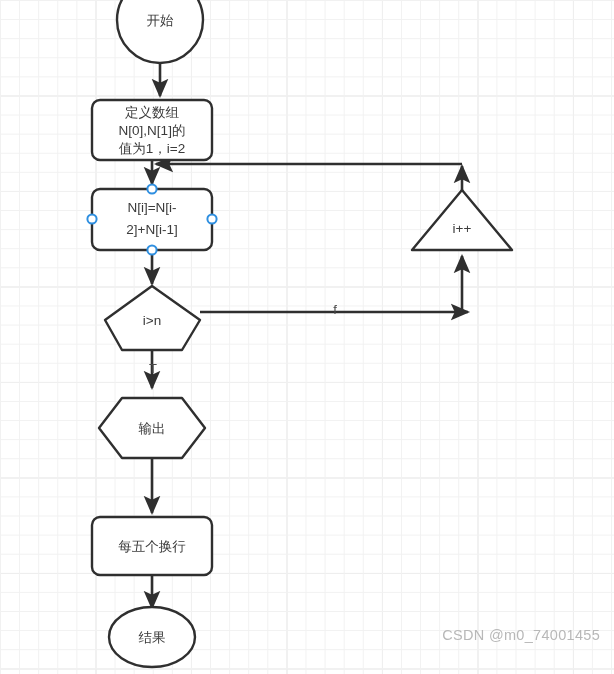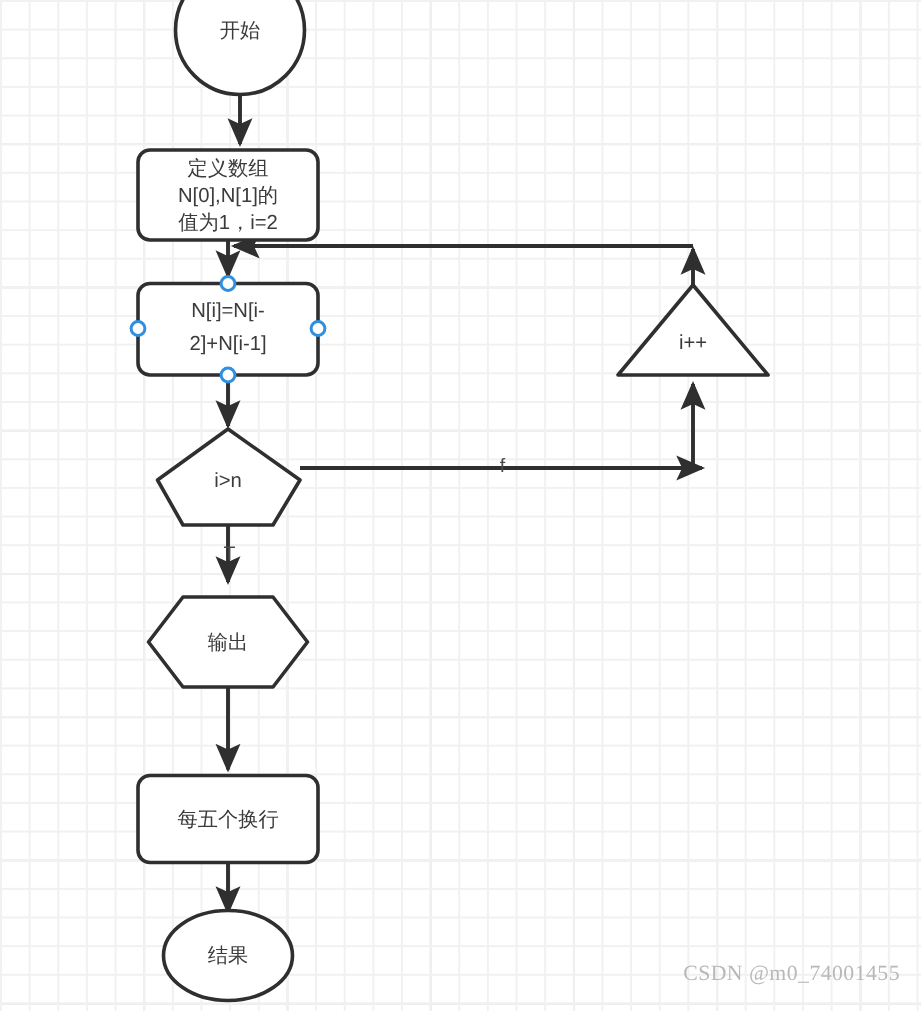--- a/index.html
+++ b/index.html
@@ -55,25 +55,25 @@
     dominant-baseline:middle;
   }
   .handle{
     fill:#ffffff;
     stroke:#2f8fe0;
     stroke-width:2;
   }
   .watermark{
     position:absolute;
     right:14px;
-    bottom:16px;
+    bottom:31px;
     color:#b8b8b8;
     font-size:14.5px;
     letter-spacing:0.3px;
-    font-family:Liberation Serif, serif;
+    font-family:Liberation Sans, sans-serif;
     white-space:nowrap;
     user-select:none;
   }
 </style>
 </head>
 <body>
 
 <div id="canvas">
 
   <svg id="diagram" viewBox="0 0 614 674">

